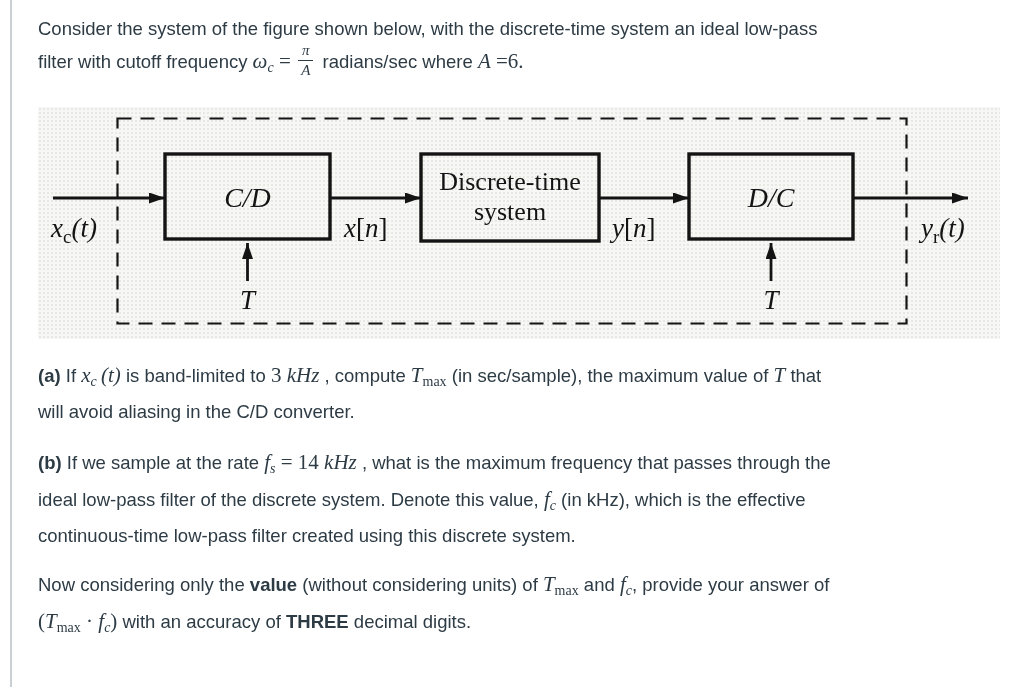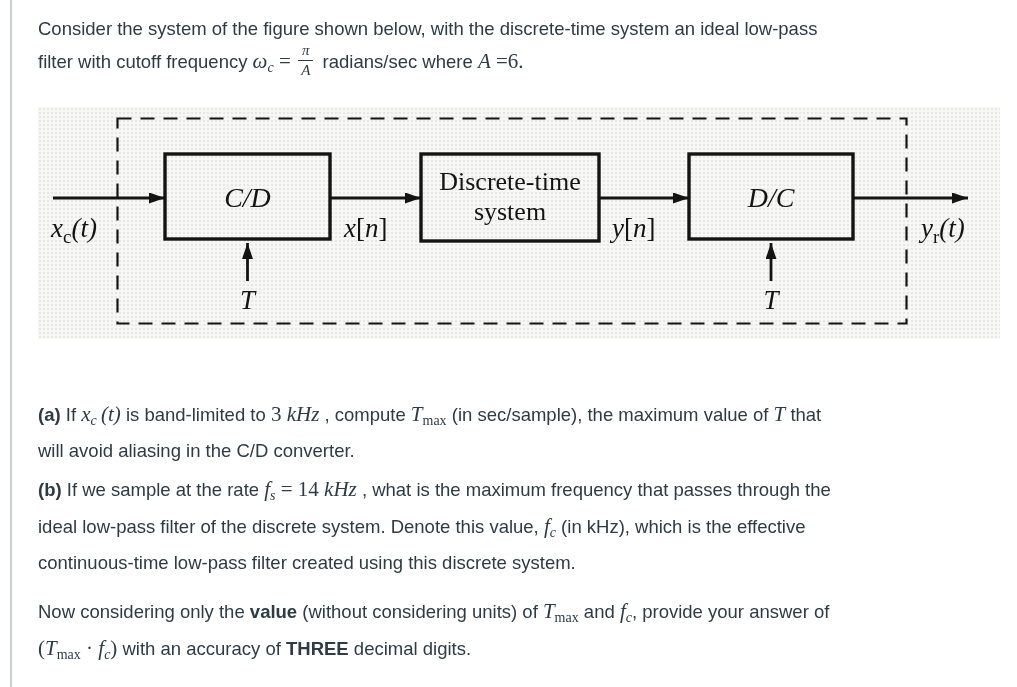--- a/index.html
+++ b/index.html
@@ -16,22 +16,22 @@
     background:#c9cfd3;
   }
   .content{
     box-sizing:border-box;
     width:1017px;
     padding:14px 20px 0 38px;
     font-size:18.5px;
     line-height:30px;
   }
   p.para{margin:0;}
-  p.para-a{margin-top:60px;}
-  p.para-b{margin-top:8px;}
+  p.para-a{margin-top:21px;}
+  p.para-b{margin-top:20px;}
   p.para-final{margin-top:18px;}
 
   
   .rt{}
   .rb{font-weight:700;}
   .rm{font-family:"Liberation Serif","DejaVu Serif",serif;font-style:italic;font-size:21px;}
   .rr{font-family:"Liberation Serif","DejaVu Serif",serif;font-size:21px;}
   .rsub{font-size:14px;vertical-align:-4px;}
 
   

